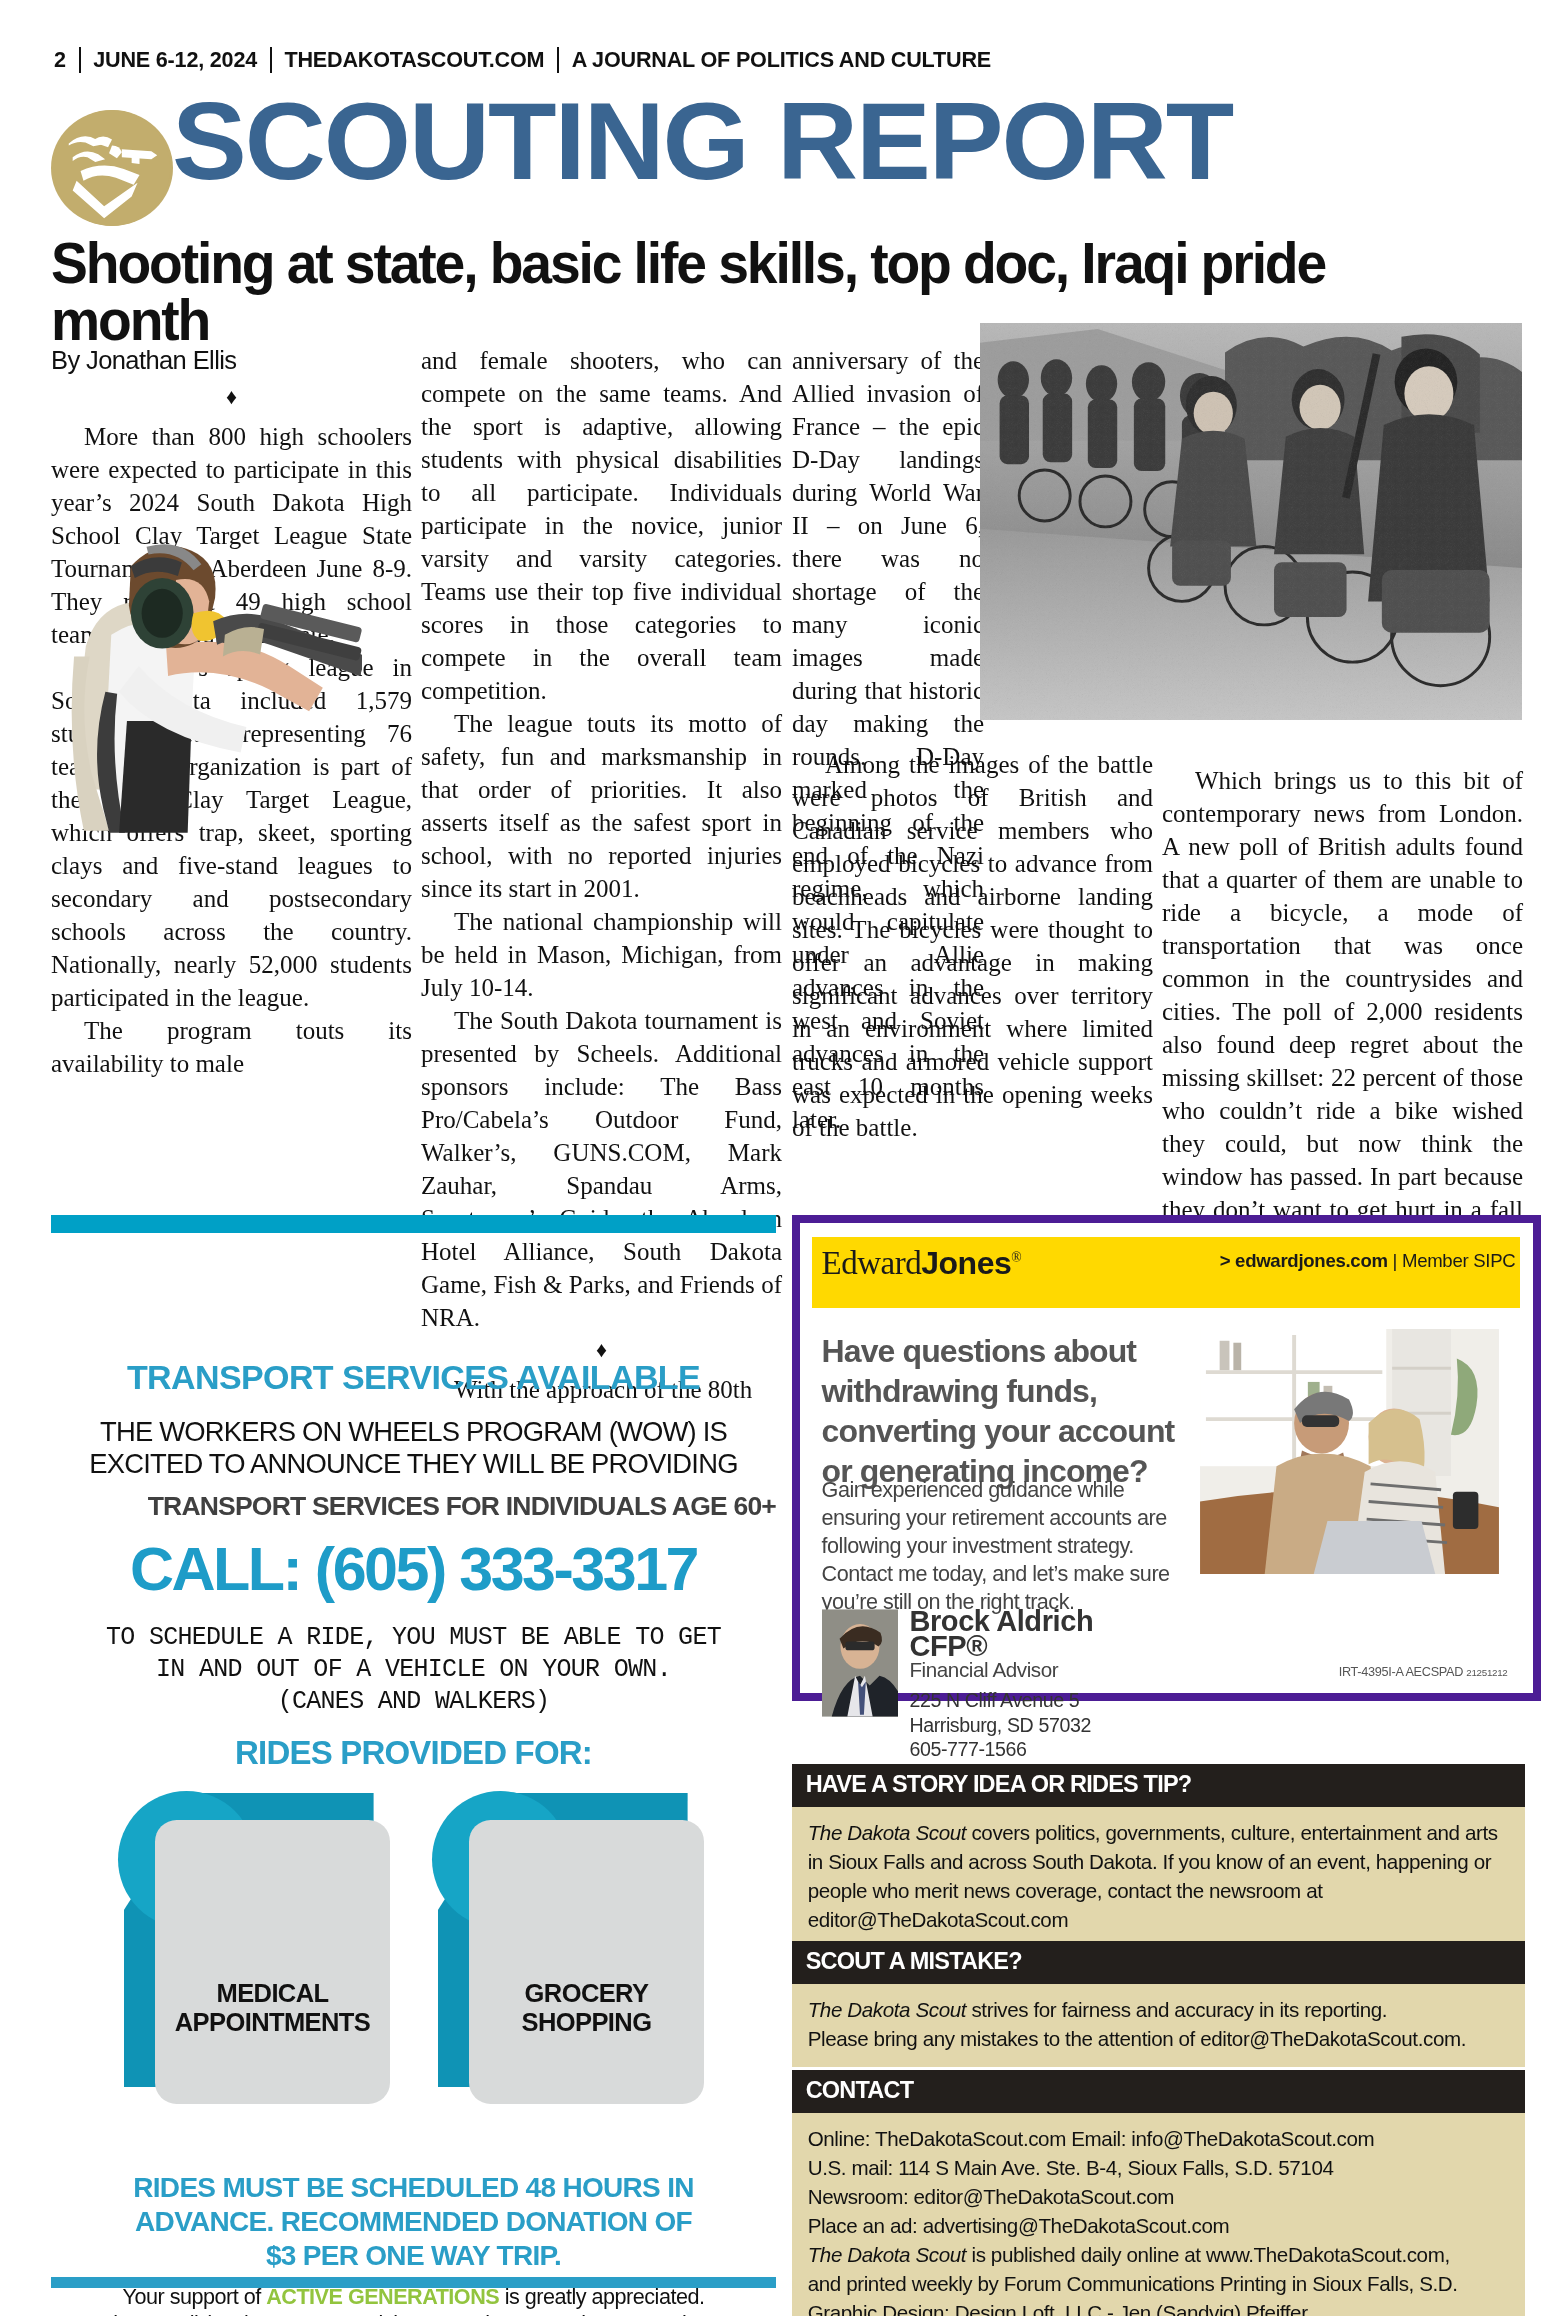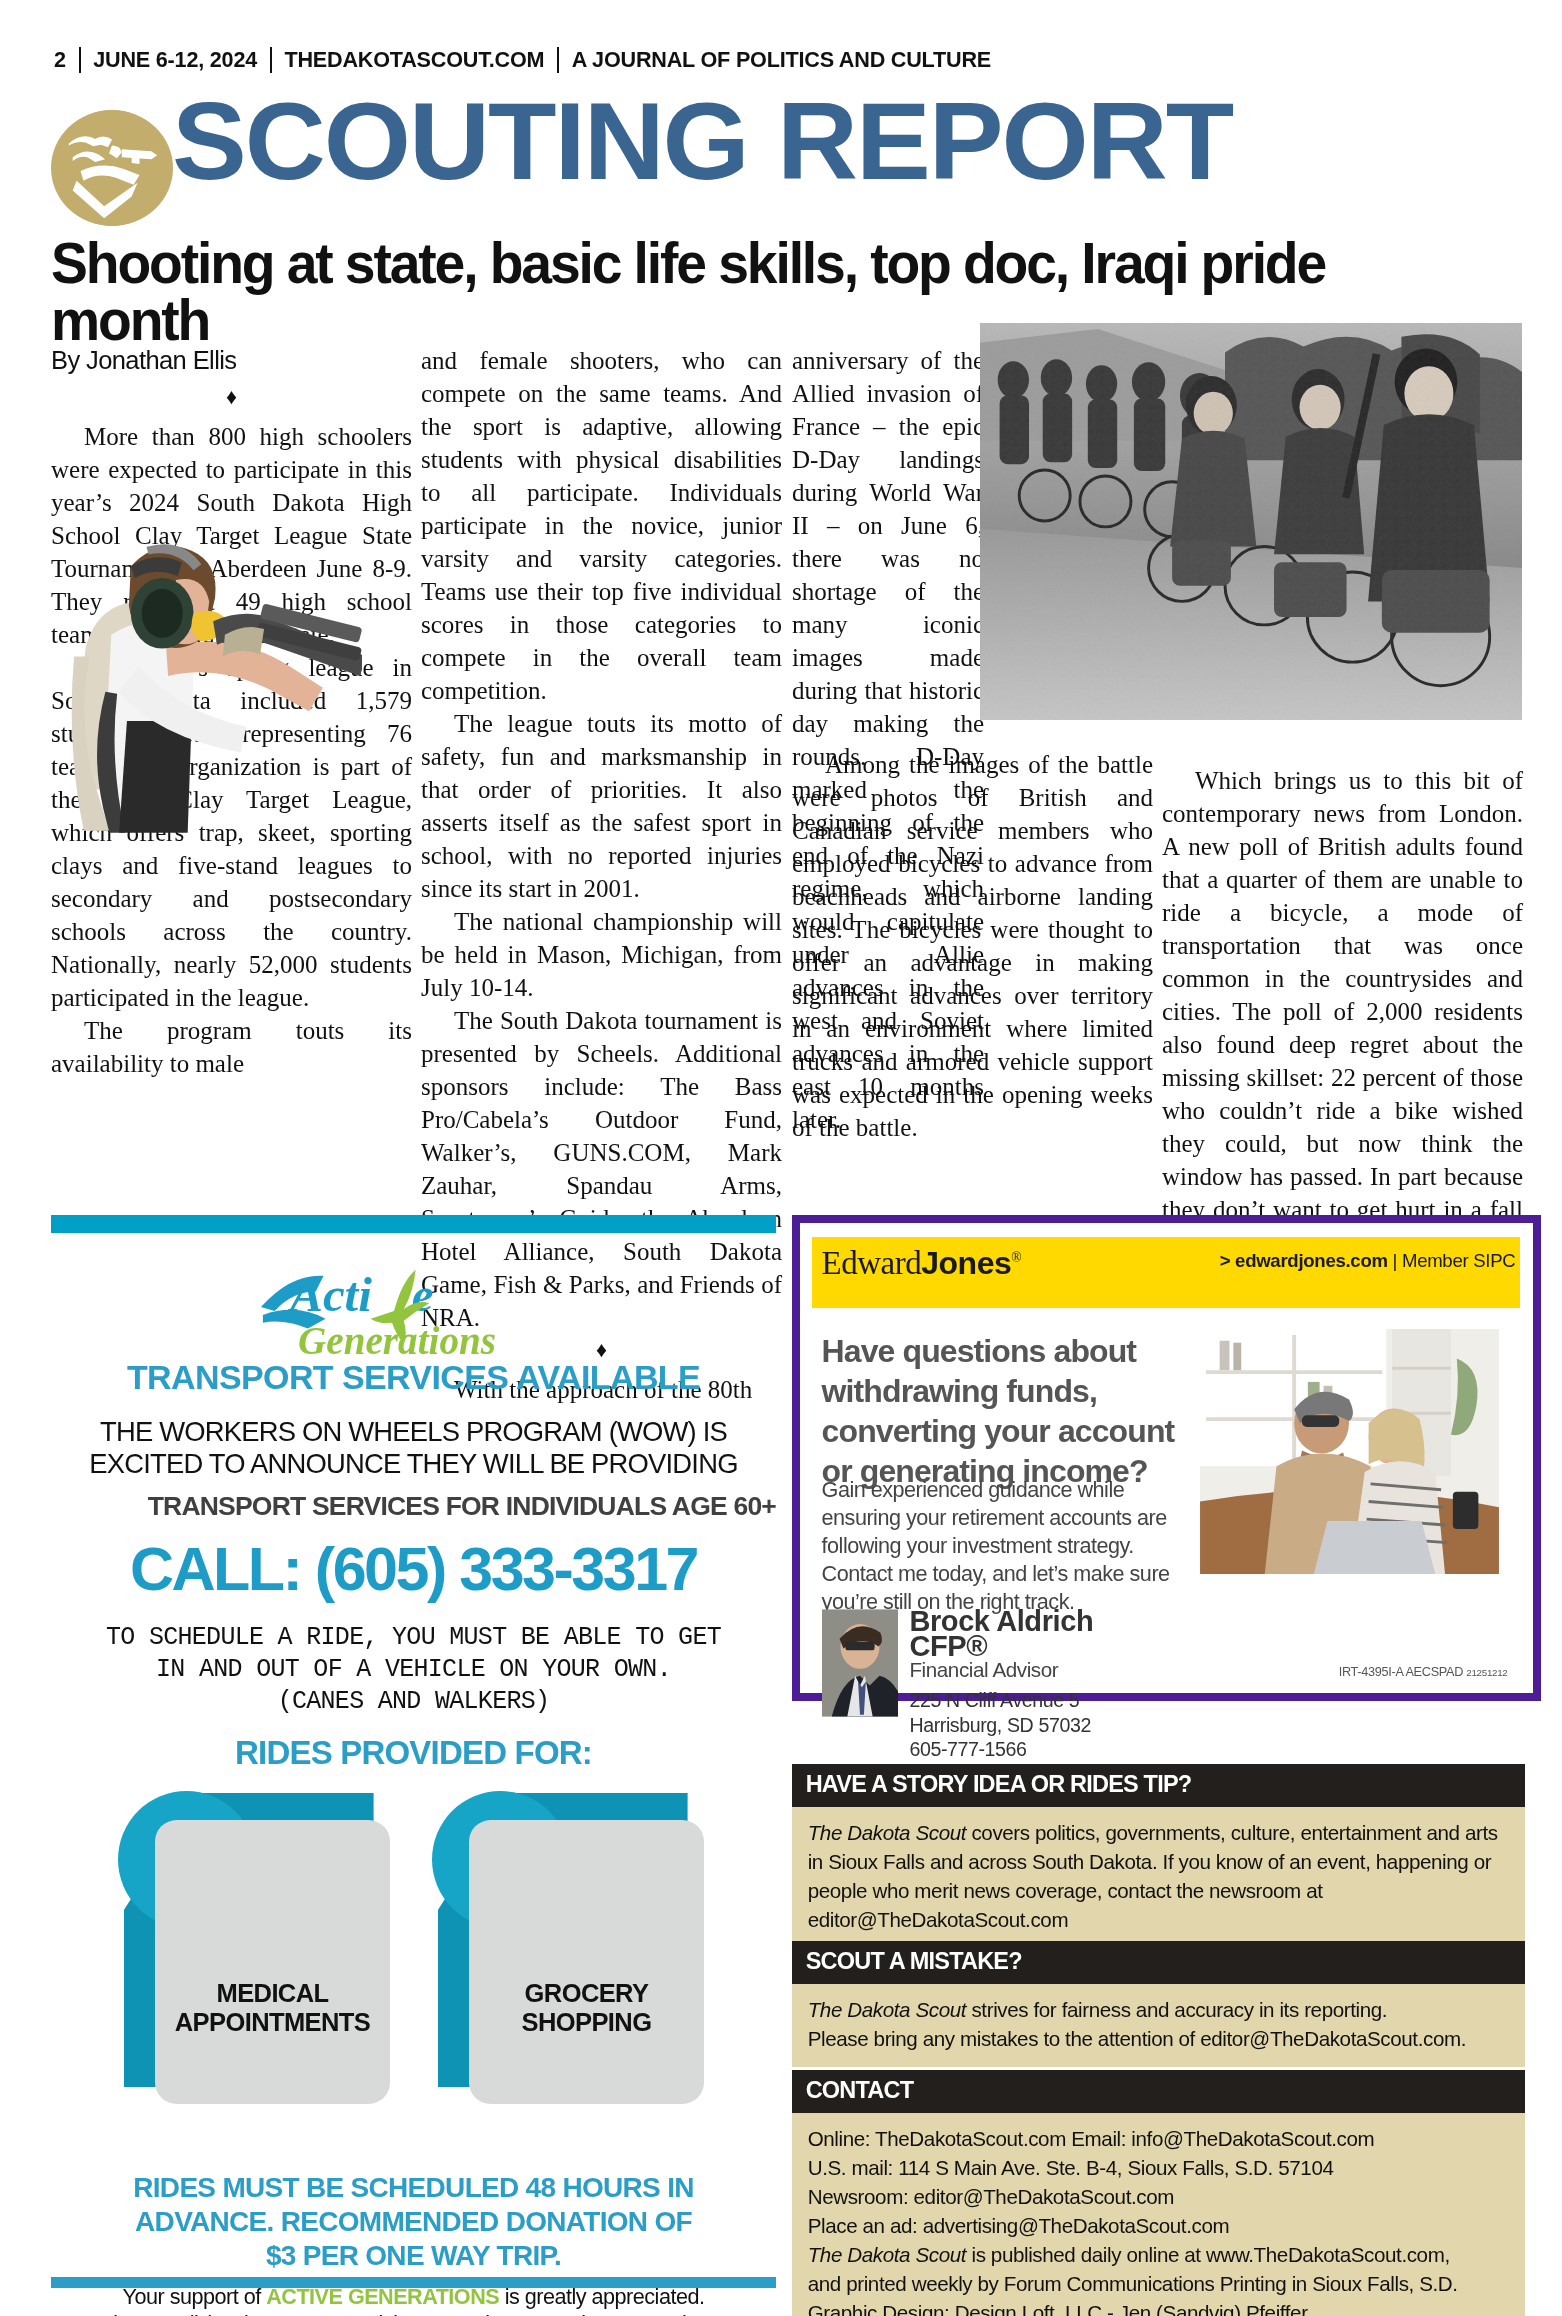--- a/index.html
+++ b/index.html
@@ -274,30 +274,20 @@
     <div class="col c4" style="top:420px">
       <p class="p">Which brings us to this bit of contemporary news from London. A new poll of British adults found that a quarter of them are unable to ride a bicycle, a mode of transportation that was once common in the countrysides and cities. The poll of 2,000 residents also found deep regret about the missing skillset: 22 percent of those who couldn’t ride a bike wished they could, but now think the window has passed. In part because they don’t want to get hurt in a fall or be embarrassed.</p>
       <p class="p">This represents a sharp increase. The</p>
       <div class="jump">See REPORT Page 3</div>
     </div>
   </div>
 
   <div class="ag">
     <div class="ag-bar" style="top:0"></div>
 
-    <div class="ag-logo">
-      <svg width="323" height="108" viewBox="0 0 330 110">
-        <path d="M4 52 q30-34 64-32 l-8 16 q-24 0 -42 20z" fill="#1e9cc8"></path>
-        <path d="M6 60 q34-12 64 4 l-18 10 q-24-10 -46-6z" fill="#1e9cc8"></path>
-        <text x="34" y="56" font-family="Liberation Serif, serif" font-style="italic" font-weight="bold" font-size="50" fill="#1e9cc8">Acti</text>
-        <text x="158" y="56" font-family="Liberation Serif, serif" font-style="italic" font-weight="bold" font-size="50" fill="#1e9cc8">e</text>
-        <path d="M140 56 q8-30 22-42 q-2 22 -12 40 q14-10 26-6 q-14 8 -26 18 q4 14 0 24 q-8-10 -12-22 q-12 2 -22-4 q12-4 24-8z" fill="#92c43e"></path>
-        <text x="42" y="100" font-family="Liberation Serif, serif" font-style="italic" font-weight="bold" font-size="40" fill="#92c43e">Generations</text>
-      </svg>
-    </div>
 
     <div class="ag-t1">TRANSPORT SERVICES AVAILABLE</div>
     <div class="ag-t2">
       <div>THE WORKERS ON WHEELS PROGRAM (WOW) IS</div>
       <div>EXCITED TO ANNOUNCE THEY WILL BE PROVIDING</div>
     </div>
     <div class="ag-t3">TRANSPORT SERVICES FOR INDIVIDUALS AGE 60+</div>
     <div class="ag-call">CALL: (605) 333-3317</div>
     <div class="ag-t4">
       <div>TO SCHEDULE A RIDE, YOU MUST BE ABLE TO GET</div>

